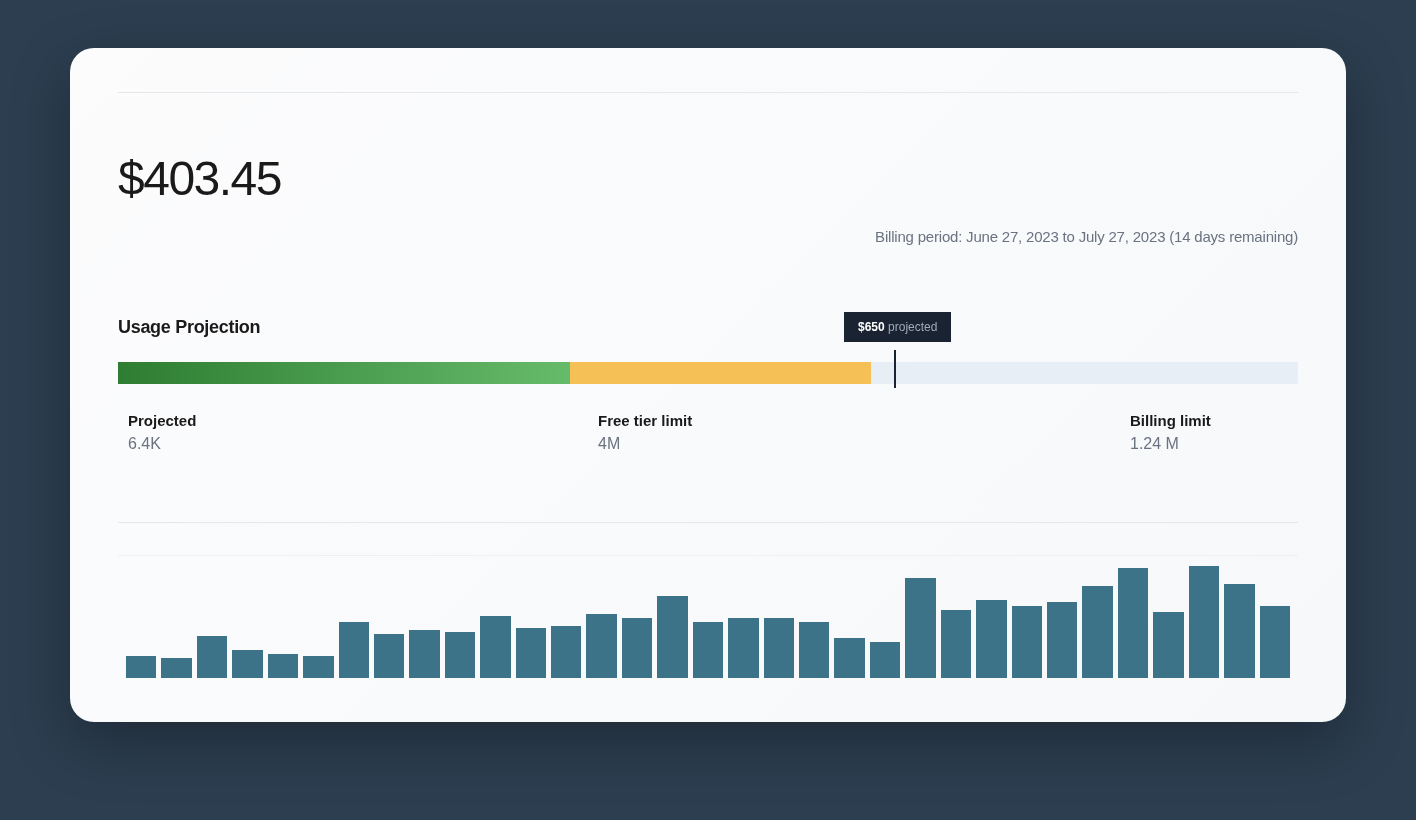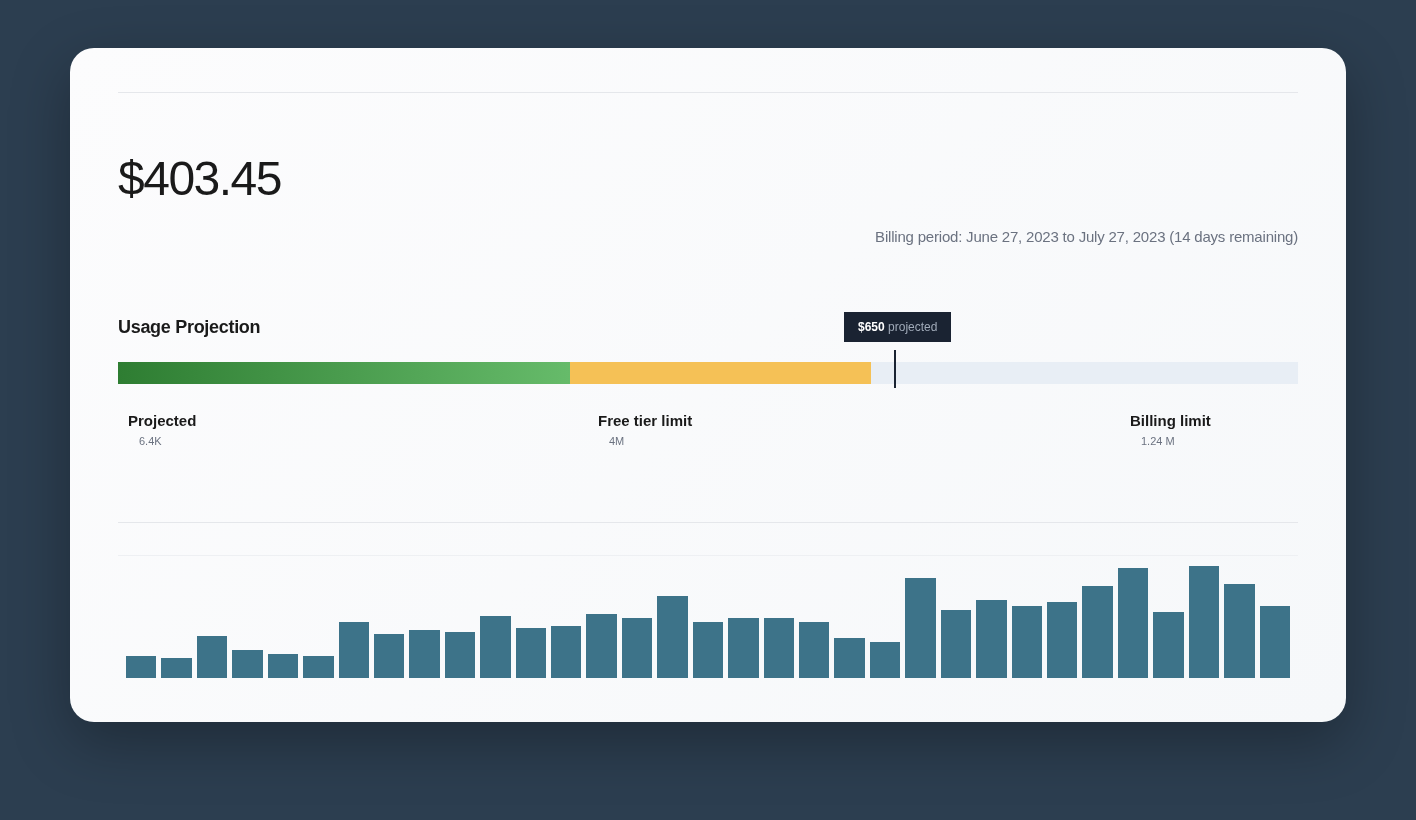--- a/index.html
+++ b/index.html
@@ -137,23 +137,22 @@
     .label-billing { left: 1012px; }
     
     .projection-label-title {
       font-size: 15px;
       font-weight: 600;
       color: #1a1a1a;
       margin-bottom: 6px;
     }
     
     .projection-label-value {
-      font-size: 11px;
+      font-size: 16px;
       color: #6b7280;
-      margin-left: 11px;
     }
     
     .breakdown-section {
       margin-top: 110px;
     }
     
     .breakdown-divider {
       border: none;
       border-top: 1px solid #e5e7eb;
       margin-top: 14px;

